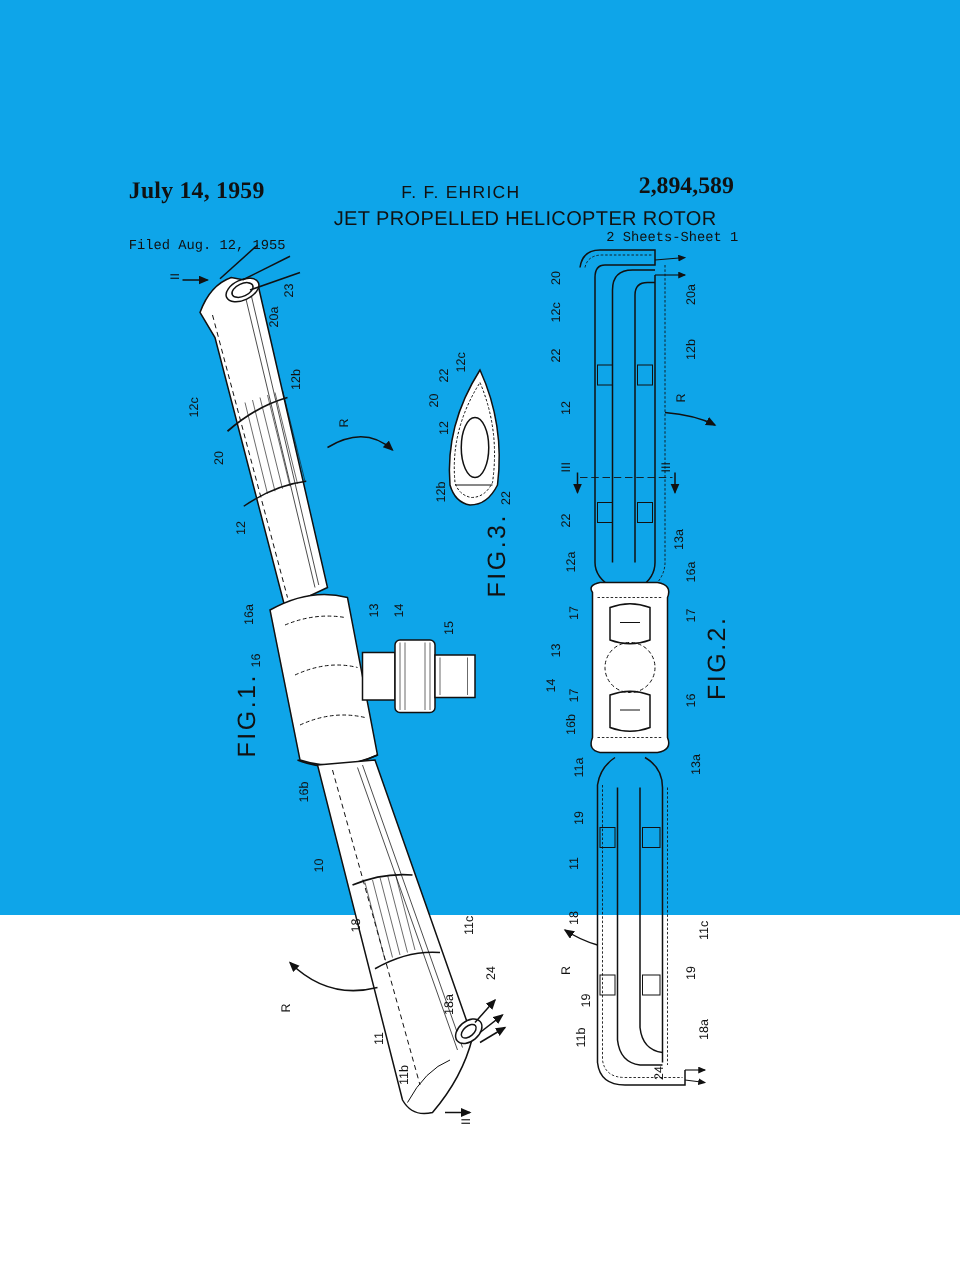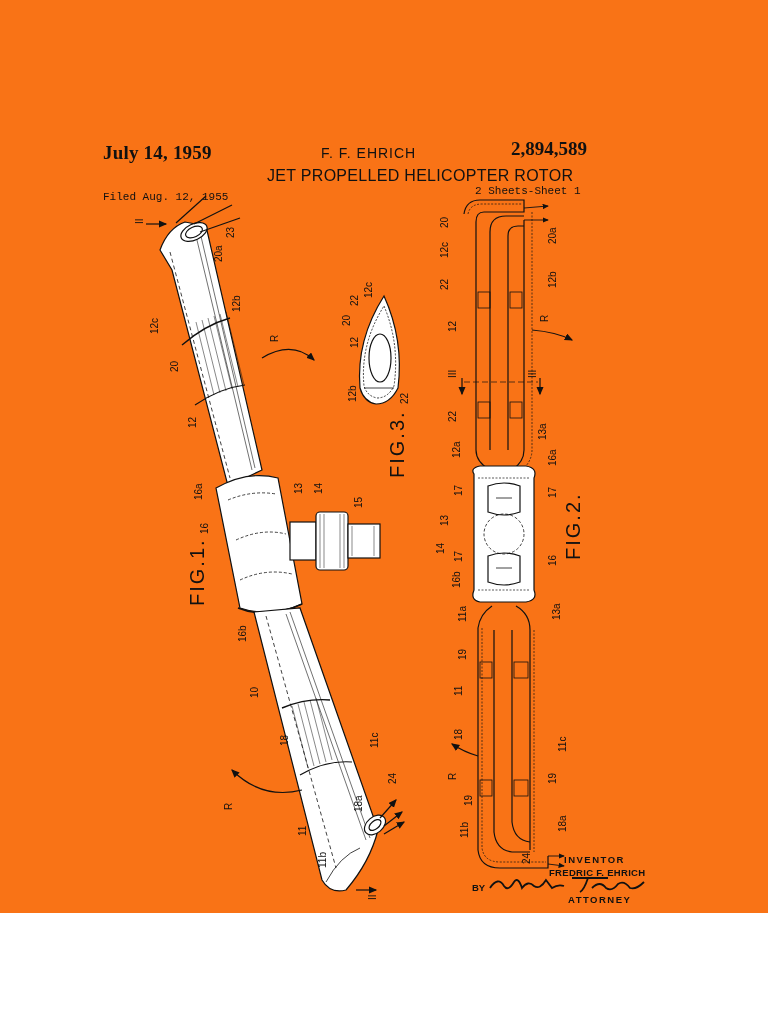--- a/index.html
+++ b/index.html
@@ -1,23 +1,23 @@
 <!DOCTYPE html>
 <html><head>
 <meta charset="utf-8">
 <style>
   html, body { margin: 0; padding: 0; background: #ffffff; }
   body { width: 768px; height: 1024px; position: relative; overflow: hidden; font-family: "Liberation Sans", sans-serif; color: #111; }
-  .page { position: absolute; left: 0; top: 0; width: 768px; height: 913px; background: #f97316; }
+  .page { position: absolute; left: 0; top: 0; width: 768px; height: 732px; background: #0ea5e9; }
   .hdr-date { position: absolute; left: 103px; top: 142px; font-family: "Liberation Serif", serif; font-weight: bold; font-size: 19px; letter-spacing: 0.2px; }
   .hdr-inventor { position: absolute; left: 321px; top: 145px; font-family: "Liberation Sans", sans-serif; font-weight: normal; font-size: 14px; letter-spacing: 1px; }
   .hdr-number { position: absolute; left: 511px; top: 138px; font-family: "Liberation Serif", serif; font-weight: bold; font-size: 19px; text-align: right; }
   .hdr-title { position: absolute; left: 267px; top: 167px; font-family: Liberation Sans, sans-serif; font-size: 16px; letter-spacing: 0.3px; }
   .hdr-filed { position: absolute; left: 103px; top: 191px; font-family: "Liberation Mono", monospace; font-size: 11px; }
-  .hdr-sheets { position: absolute; left: 475px; top: 185px; font-family: "Liberation Mono", monospace; font-size: 11px; }
+  .hdr-sheets { position: absolute; left: 485px; top: 185px; font-family: "Liberation Mono", monospace; font-size: 11px; }
   .drawing { position: absolute; left: 0; top: 0; }
   .lbl { font-family: "Liberation Sans", sans-serif; font-size: 10px; fill: #111; }
   .fig { font-family: "Liberation Sans", sans-serif; font-size: 20px; fill: #111; letter-spacing: 2px; }
   .sig-block { position: absolute; left: 472px; top: 852px; width: 190px; height: 55px; }
   .sig-inv { position: absolute; left: 92px; top: 2px; font-size: 9.5px; font-weight: bold; letter-spacing: 1.5px; }
   .sig-name { position: absolute; left: 77px; top: 15px; font-size: 9.5px; font-weight: bold; letter-spacing: 0.3px; }
   .sig-by { position: absolute; left: 0px; top: 30px; font-size: 9.5px; font-weight: bold; }
   .sig-att { position: absolute; left: 96px; top: 42px; font-size: 9.5px; font-weight: bold; letter-spacing: 1.5px; }
   .sig-scrawl { position: absolute; left: 16px; top: 22px; }
 </style>
@@ -231,23 +231,14 @@
       <text class="lbl" x="456" y="780" transform="rotate(-90 456 780)">R</text>
       <text class="lbl" x="472" y="806" transform="rotate(-90 472 806)">19</text>
       <text class="lbl" x="556" y="784" transform="rotate(-90 556 784)">19</text>
       <text class="lbl" x="468" y="838" transform="rotate(-90 468 838)">11b</text>
       <text class="lbl" x="566" y="832" transform="rotate(-90 566 832)">18a</text>
       <text class="lbl" x="530" y="864" transform="rotate(-90 530 864)">24</text>
       <text class="fig" x="580" y="560" transform="rotate(-90 580 560)">FIG.2.</text>
     </g>
   </svg>
 
-  <div class="sig-block">
-    <div class="sig-inv">INVENTOR</div>
-    <div class="sig-name">FREDRIC F. EHRICH</div>
-    <div class="sig-by">BY</div>
-    <svg class="sig-scrawl" width="160" height="22" viewBox="0 0 160 22">
-      <path d="M2,14 Q10,2 16,12 Q20,18 26,8 Q30,2 34,14 Q40,6 46,12 Q52,16 58,6 L64,14 Q70,10 76,12 M84,4 L120,4 M100,4 Q96,16 92,18 M104,14 Q112,6 118,14 Q124,18 130,10 Q136,6 142,14 Q148,16 156,8" stroke="#111" stroke-width="1.8" fill="none"></path>
-    </svg>
-    <div class="sig-att">ATTORNEY</div>
-  </div>
 
 </div>
 
 </body></html>

